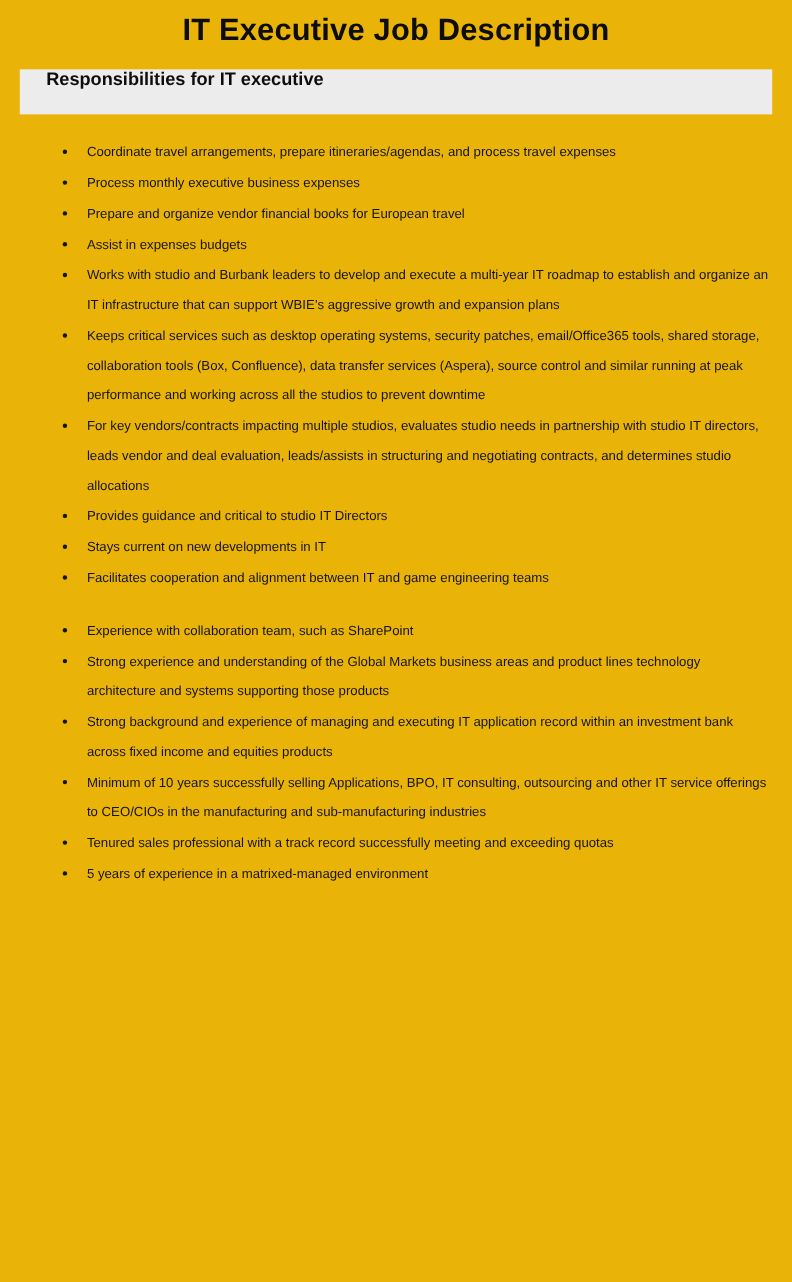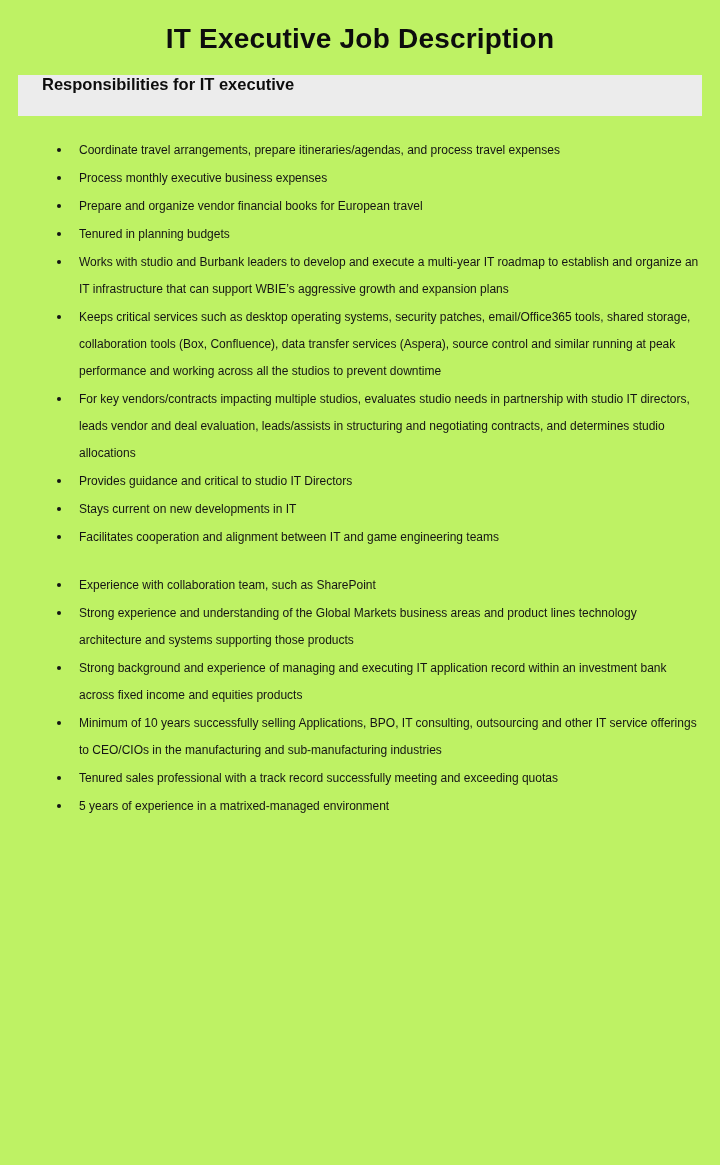--- a/index.html
+++ b/index.html
@@ -4,24 +4,24 @@
 <style>
   html, body {
     margin: 0;
     padding: 0;
     background: #ffffff;
   }
   .page {
     width: 720px;
     min-height: 1165px;
     box-sizing: border-box;
-    padding: 12px 20px 30px 20px;
+    padding: 0 20px 30px 20px;
     font-family: "Liberation Sans", "DejaVu Sans", sans-serif;
     color: #141414;
-    background: #bef264;
+    background: #eab308;
   }
   .doc-title {
     text-align: center;
     font-size: 28px;
     font-weight: 700;
     letter-spacing: 0.2px;
     margin: 0;
     padding: 10px 0 0 0;
     line-height: 34px;
     color: #0d0d0d;
@@ -69,21 +69,21 @@
 
 
   <div class="section-bar">
     <span>Responsibilities for IT executive</span>
   </div>
 
   <ul class="bullet-list">
     <li>Coordinate travel arrangements, prepare itineraries/agendas, and process travel expenses</li>
     <li>Process monthly executive business expenses</li>
     <li>Prepare and organize vendor financial books for European travel</li>
-    <li>Tenured in planning budgets</li>
+    <li>Assist in expenses budgets</li>
     <li>Works with studio and Burbank leaders to develop and execute a multi-year IT roadmap to establish and organize an IT infrastructure that can support WBIE’s aggressive growth and expansion plans</li>
     <li>Keeps critical services such as desktop operating systems, security patches, email/Office365 tools, shared storage, collaboration tools (Box, Confluence), data transfer services (Aspera), source control and similar running at peak performance and working across all the studios to prevent downtime</li>
     <li>For key vendors/contracts impacting multiple studios, evaluates studio needs in partnership with studio IT directors, leads vendor and deal evaluation, leads/assists in structuring and negotiating contracts, and determines studio allocations</li>
     <li>Provides guidance and critical to studio IT Directors</li>
     <li>Stays current on new developments in IT</li>
     <li>Facilitates cooperation and alignment between IT and game engineering teams</li>
   </ul>
 
 
   <ul class="bullet-list">

